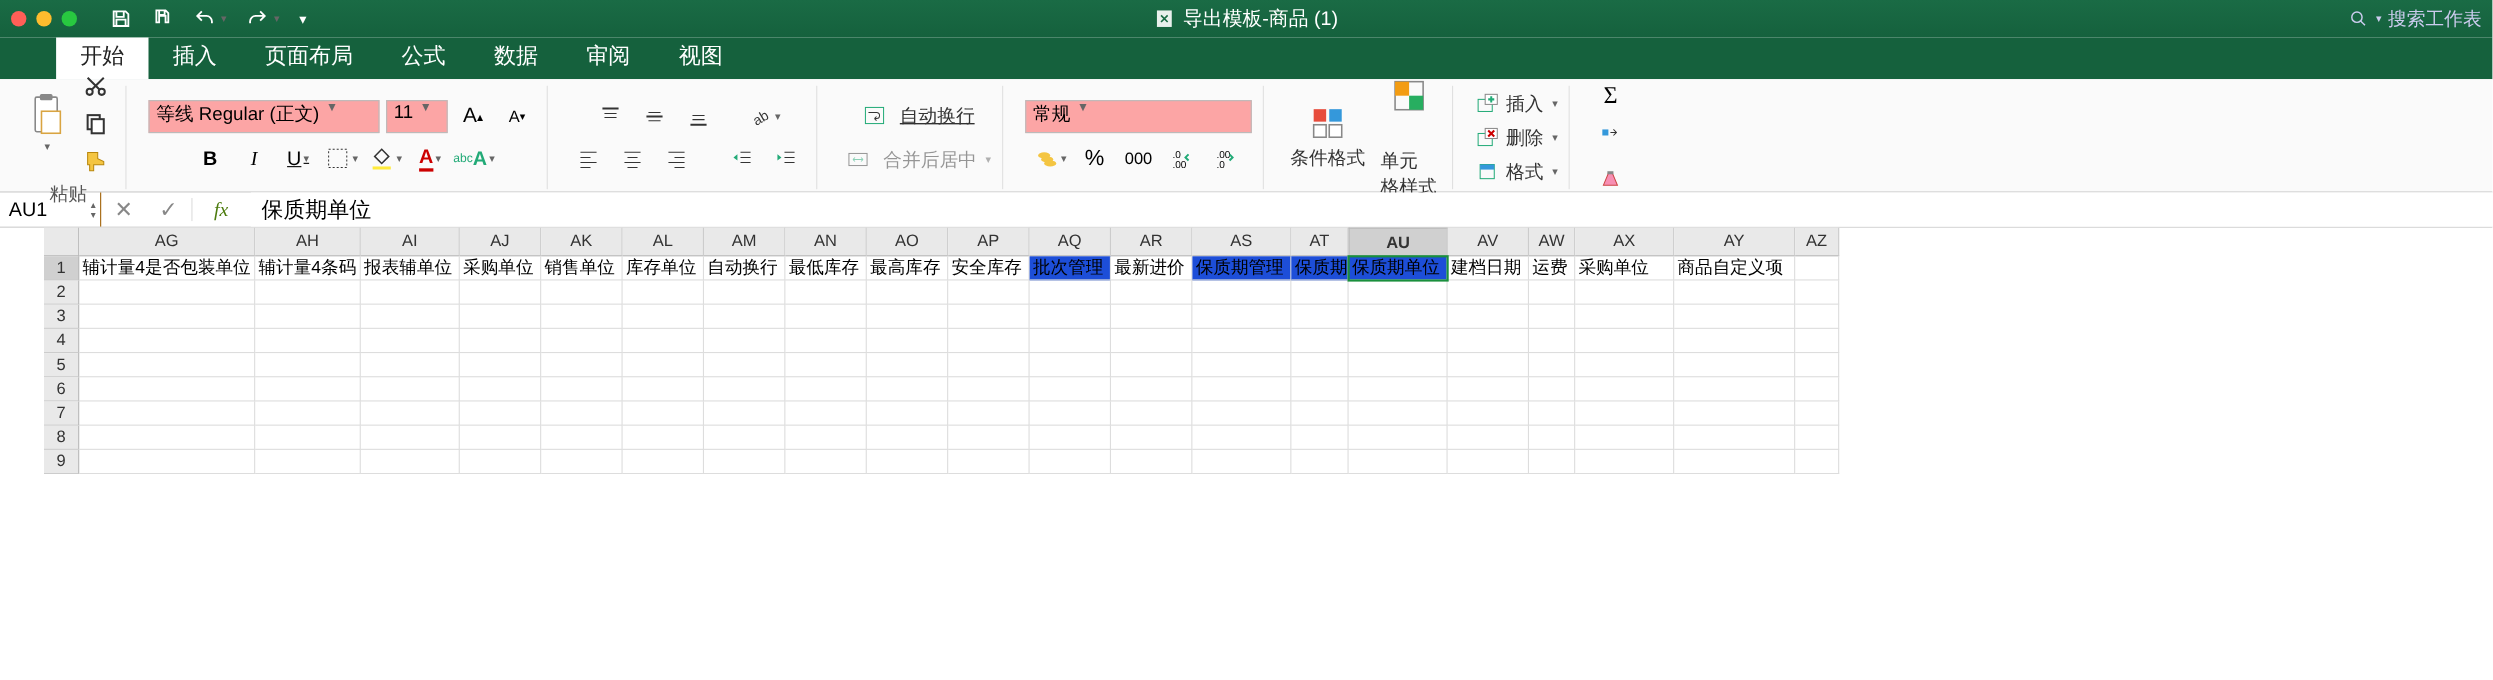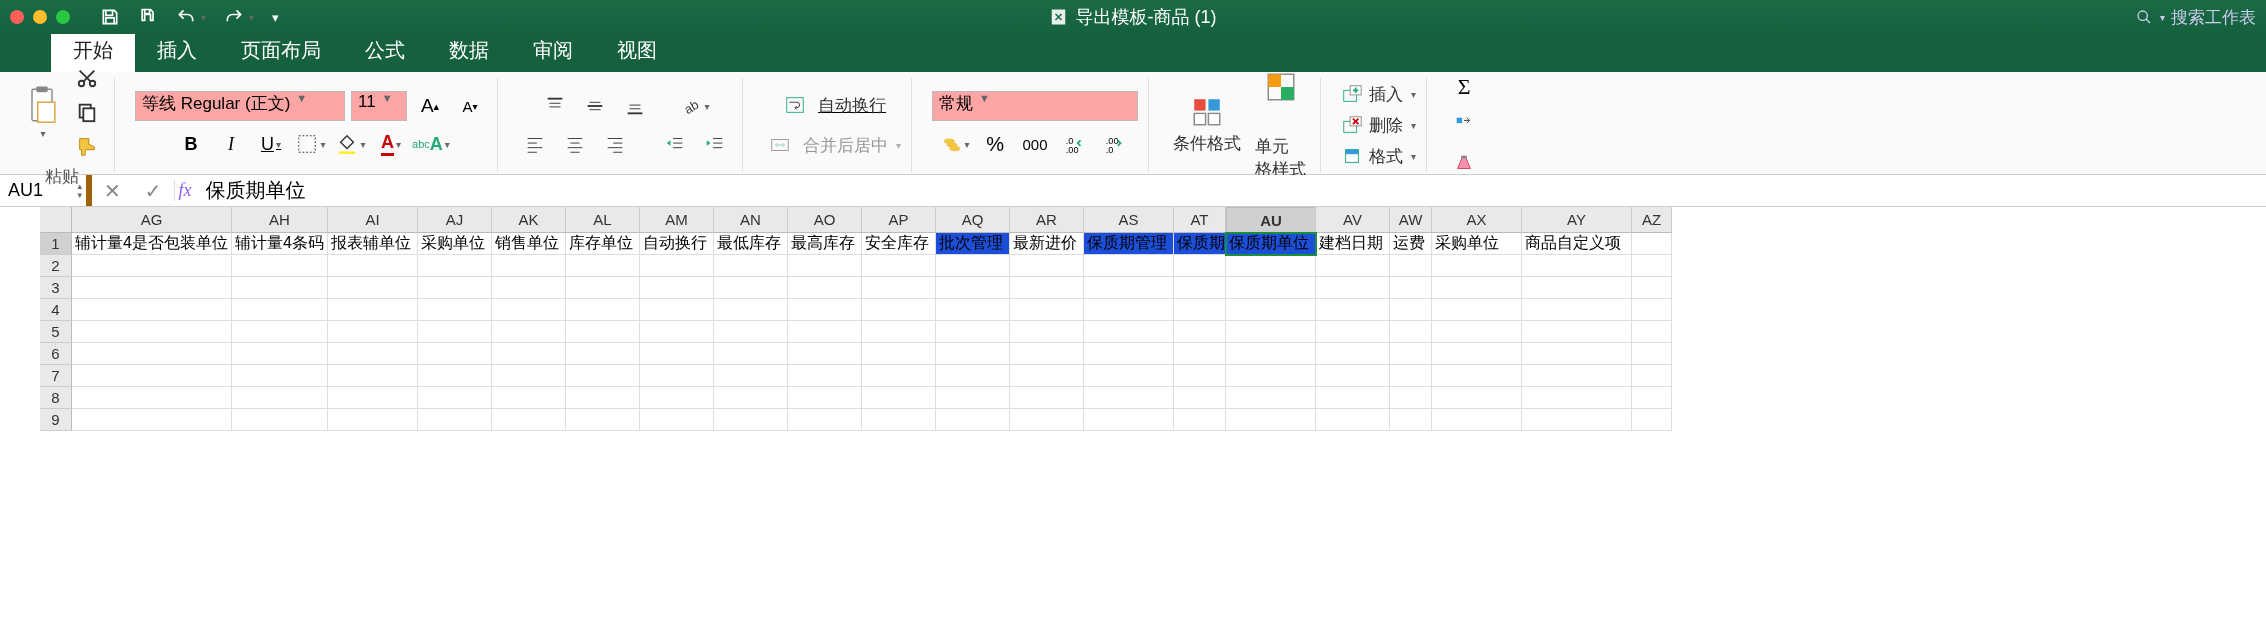--- a/index.html
+++ b/index.html
@@ -25,24 +25,24 @@
 .row { display: flex; align-items: center; gap: 6px; }
 .grp-label { font-size: 17px; color: #555; margin-top: 4px; }
 .bigbtn { display: flex; flex-direction: column; align-items: center; gap: 3px; cursor: pointer; padding: 2px 4px; }
 .smbtn { width: 34px; height: 30px; display: flex; align-items: center; justify-content: center; cursor: pointer; border-radius: 3px; font-size: 18px; }
 .sel { height: 30px; border: 1px solid #bbb; background: #fca5a5; display: flex; padding: 0 6px; font-size: 17px; position: relative; }
 .sel .arr { margin-left: 6px; font-size: 11px; color: #666; }
 .ribico { width: 22px; height: 22px; }
 .dropdown-arr { font-size: 10px; color: #666; margin-left: 2px; }
 
 .fbar { height: 32px; border-bottom: 1px solid #ccc; display: flex; align-items: center; }
-.namebox { width: 92px; border-right: 6px solid #a16207; height: 100%; display: flex; align-items: center; padding-left: 8px; font-size: 18px; }
+.namebox { width: 92px; border-right: 1px solid #a16207; height: 100%; display: flex; align-items: center; padding-left: 8px; font-size: 18px; }
 .nbarrows { display: flex; flex-direction: column; margin-left: auto; margin-right: 4px; font-size: 9px; color: #666; line-height: 9px; }
 .fbtn { padding: 0 12px; color: #888; font-size: 20px; cursor: pointer; }
-.fx { font-style: italic; font-family: Georgia, serif; font-size: 18px; color: #8b5cf6; padding: 0 4px; border-left: 1px solid #ddd; }
+.fx { font-style: italic; font-family: Georgia, serif; font-size: 18px; color: #4d7c0f; padding: 0 20px; border-left: 1px solid #ddd; }
 .finput { flex: 1; padding-left: 10px; font-size: 20px; border: none; outline: none; height: 100%; }
 
 .grid { display: grid; grid-template-columns: 32px repeat(20, auto); }
 .colh { height: 26px; background: #e9e9e9; border-right: 1px solid #ccc; border-bottom: 1px solid #bbb; display: flex; align-items: center; justify-content: center; font-size: 15px; color: #333; }
 .colh.sel { background: #d0d0d0; font-weight: 600; }
 .rowh { width: 32px; height: 22px; background: #e9e9e9; border-right: 1px solid #bbb; border-bottom: 1px solid #ccc; display: flex; align-items: center; justify-content: center; font-size: 15px; color: #333; }
 .rowh.selrow { background: #d0d0d0; }
 .cell { height: 22px; border-right: 1px solid #ddd; border-bottom: 1px solid #ddd; font-size: 16px; padding: 0 3px; white-space: nowrap; overflow: hidden; display: flex; align-items: center; }
 .cell.selcell { outline: 2px solid #1a8f3d; outline-offset: -1px; z-index: 5; }
 .hl { background: #1d4ed8; }

